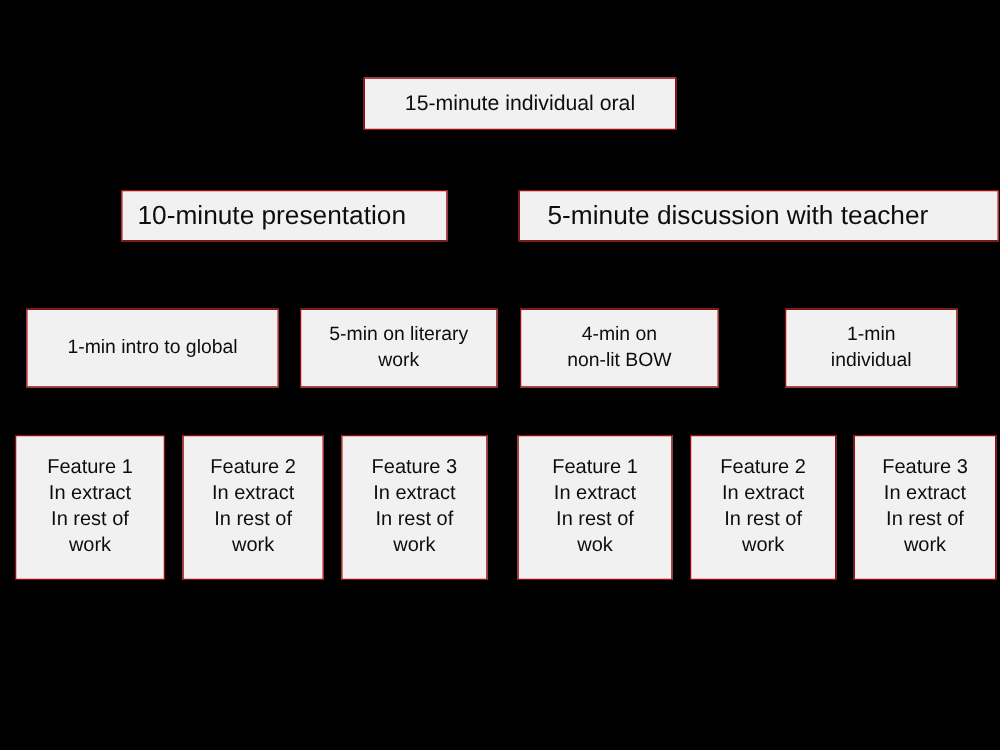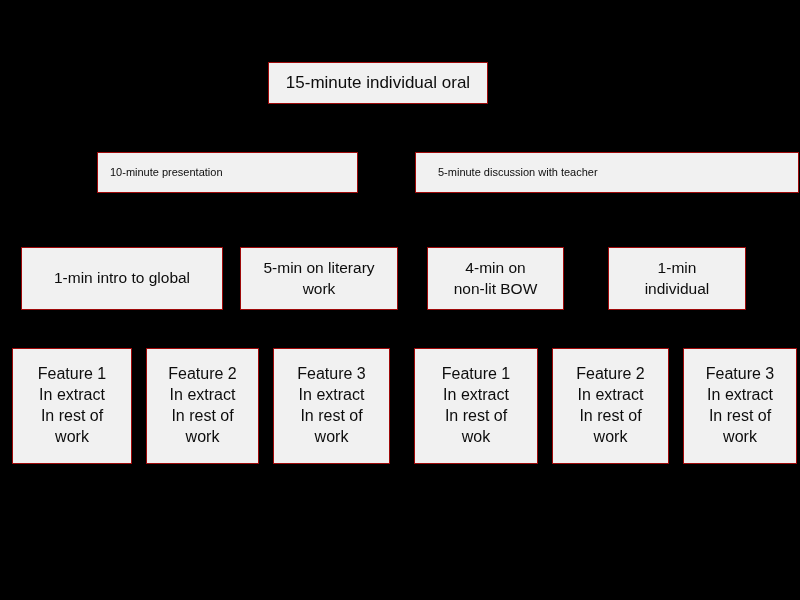--- a/index.html
+++ b/index.html
@@ -27,47 +27,47 @@
     display: flex;
     flex-direction: column;
     align-items: center;
     justify-content: center;
     text-align: center;
     line-height: 1.30;
     -webkit-font-smoothing: antialiased;
   }
   
   .r1 {
-    left: 268px;
+    left: 291px;
     top: 62px;
-    width: 220px;
+    width: 250px;
     height: 42px;
     font-size: 17px;
   }
   
   .r2 {
     top: 152px;
     height: 41px;
-    font-size: 11px;
+    font-size: 21px;
     align-items: flex-start;
     padding-left: 12px;
   }
   .r2.b1 { left: 97px;  width: 261px; }
   .r2.b2 { left: 415px; width: 384px; padding-left: 22px; }
 
   
   .r3 {
     top: 247px;
     height: 63px;
     font-size: 15.5px;
   }
   .r3.b1 { left: 21px;  width: 202px; }
   .r3.b2 { left: 240px; width: 158px; }
-  .r3.b3 { left: 427px; width: 137px; }
-  .r3.b4 { left: 608px; width: 138px; }
+  .r3.b3 { left: 416px; width: 159px; }
+  .r3.b4 { left: 628px; width: 138px; }
 
   
   .r4 {
     top: 348px;
     height: 116px;
     font-size: 16px;
   }
   .r4.b1 { left: 12px;  width: 120px; }
   .r4.b2 { left: 146px; width: 113px; }
   .r4.b3 { left: 273px; width: 117px; }

